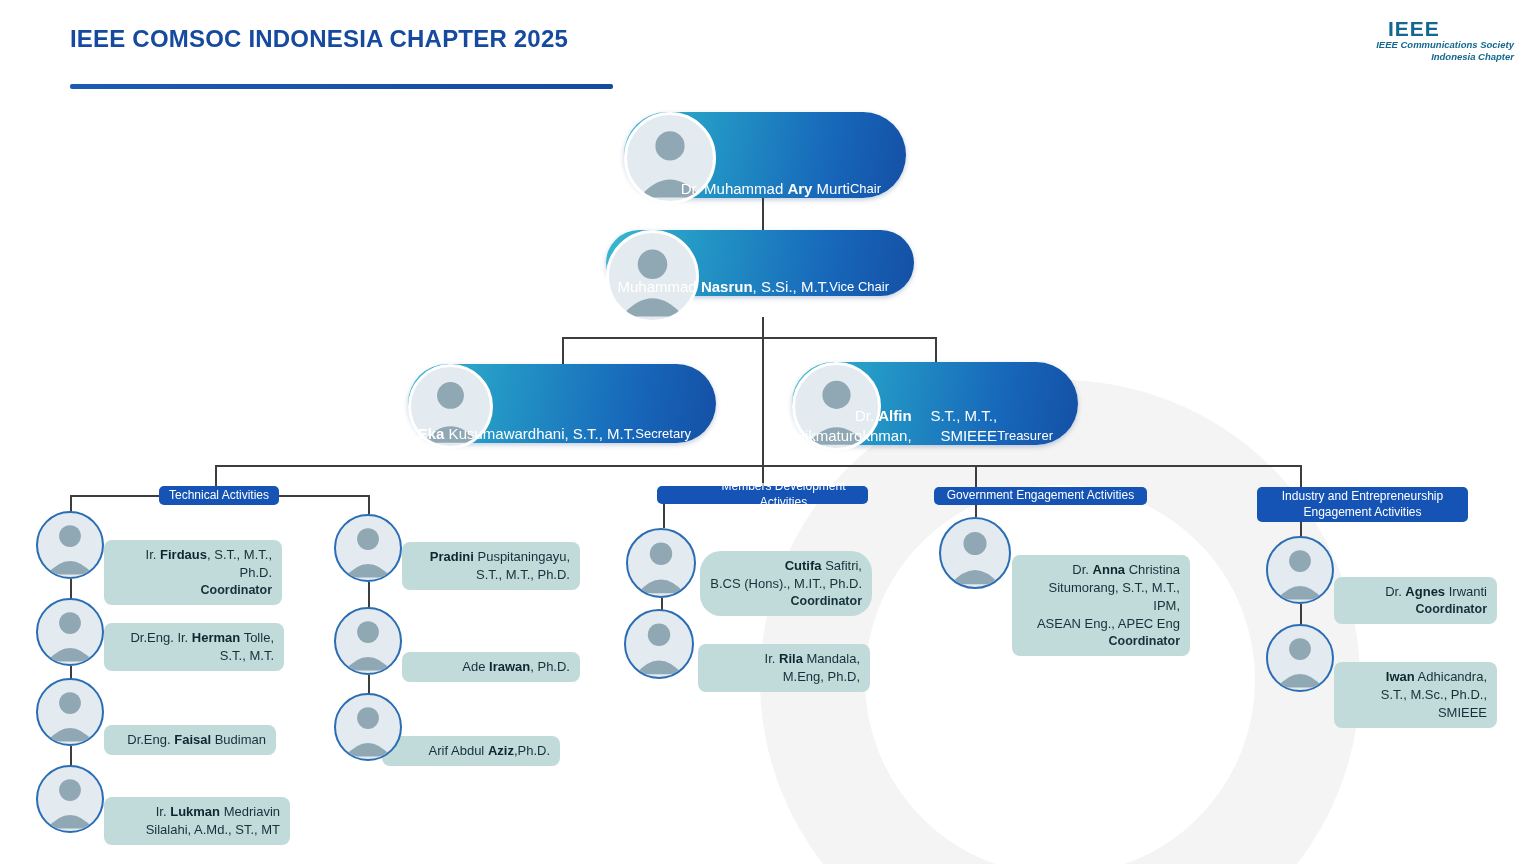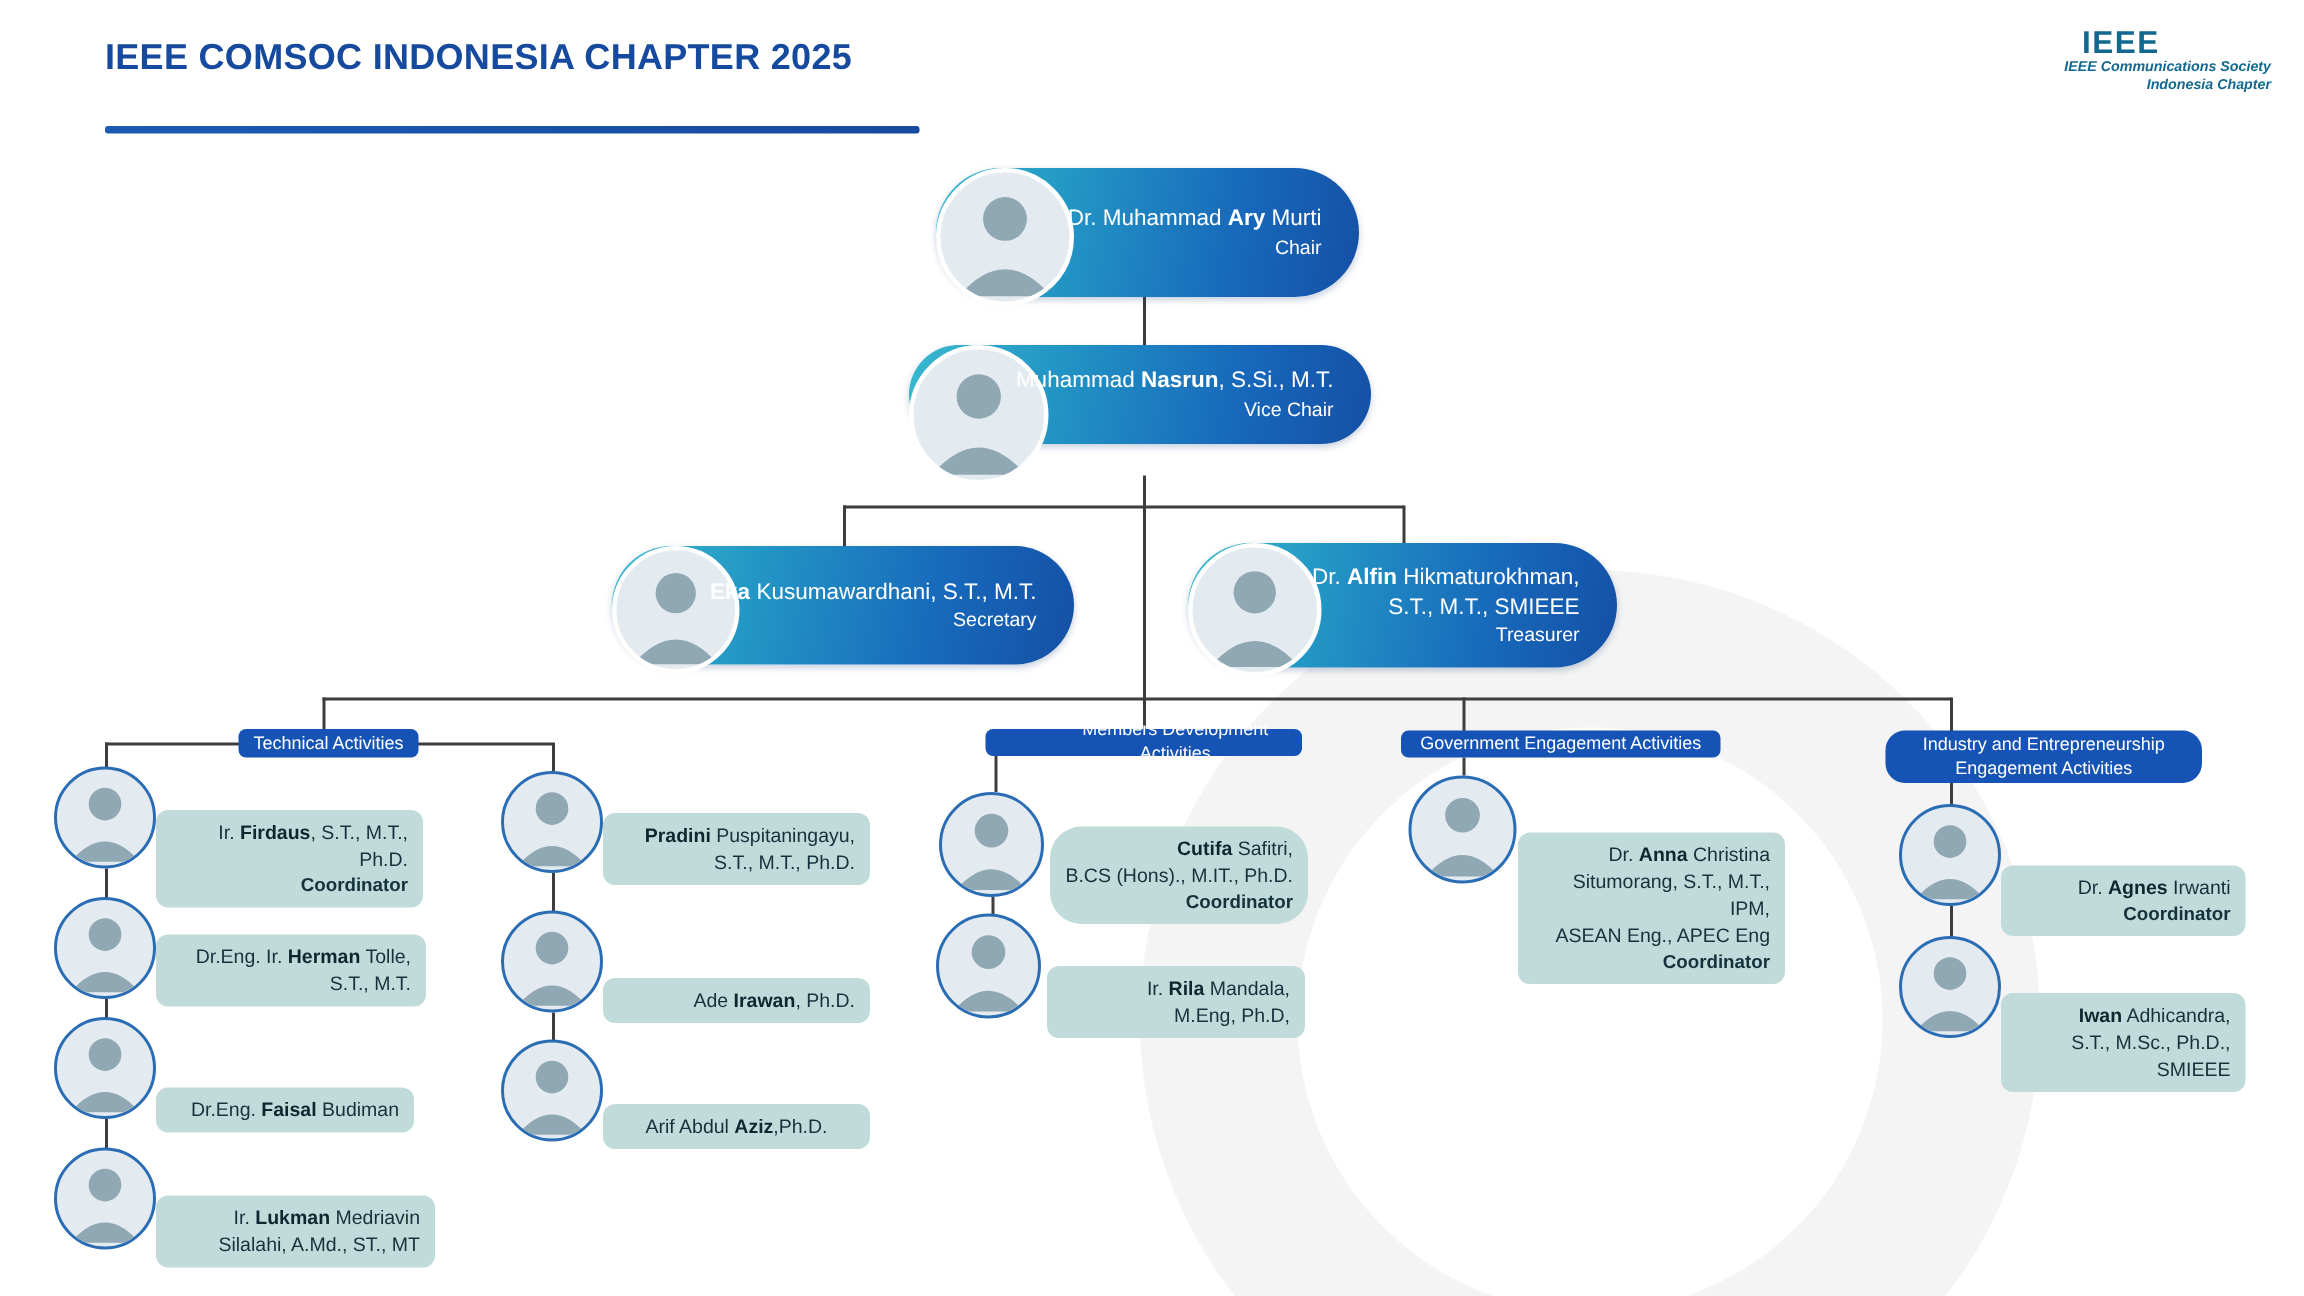--- a/index.html
+++ b/index.html
@@ -22,21 +22,21 @@
   .logo .l1{font-size:21px;font-weight:900;letter-spacing:1px;text-align:left;padding-left:52px;line-height:1;}
   .logo .l2{font-size:31px;font-weight:900;line-height:1.02;letter-spacing:.5px;position:relative;text-align:left;padding-left:10px;}
   .logo .tm{font-size:9px;vertical-align:super;font-weight:700;}
   .logo .l3,.logo .l4{font-size:9.5px;font-weight:700;font-style:italic;line-height:1.25;}
   .swoosh{position:absolute;left:-6px;top:-22px;width:78px;height:46px;}
 
   
   .pill{background:linear-gradient(100deg,#3ab8cf 0%,#2397c5 30%,#1767ba 72%,#1450a5 100%);
         border-radius:60px;z-index:3;box-shadow:0 2px 5px rgba(20,60,120,.25);}
   .pcirc{position:absolute;left:0;top:0;border-radius:50%;border:3px solid #ffffff;overflow:hidden;background:#e4ebf0;}
-  .ptext{position:absolute;right:25px;top:0;bottom:0;display:flex;flex-direction:column;justify-content:center;
+  .ptext{position:absolute;right:25px;top:0;bottom:0;display:flex;flex-direction:row;justify-content:flex-start;
          align-items:flex-end;color:#fff;text-align:right;}
   .pname{font-size:15px;line-height:1.3;}
   .prole{font-size:13px;line-height:1.3;margin-top:1px;}
 
   
   .hpill{background:#1553b4;color:#fff;border-radius:5px;display:flex;align-items:center;justify-content:center;
          text-align:center;font-size:12px;font-weight:500;line-height:1.3;padding:1px 6px;z-index:3;}
 
   
   .photo{border-radius:50%;border:2.5px solid #2a6db5;overflow:hidden;background:#e4ebf0;z-index:3;}
@@ -137,21 +137,21 @@
   <div class="ptext">
     <div class="pname"><span>Dr. </span><b>Alfin</b><span> Hikmaturokhman,</span></div>
     <div class="pname">S.T., M.T., SMIEEE</div>
     <div class="prole">Treasurer</div>
   </div>
 </div>
 
 <div class="abs hpill" style="left:159px;top:486px;width:120px;height:19px;">Technical Activities</div>
 <div class="abs hpill" style="left:657px;top:486px;width:211px;height:18px;padding-left:48px;">Members Development Activities</div>
 <div class="abs hpill" style="left:934px;top:487px;width:213px;height:18px;">Government Engagement Activities</div>
-<div class="abs hpill" style="left:1257px;top:487px;width:211px;height:35px;border-radius:13px;">Industry and Entrepreneurship Engagement Activities</div>
+<div class="abs hpill" style="left:1257px;top:487px;width:211px;height:35px;">Industry and Entrepreneurship Engagement Activities</div>
 
 <div class="abs photo" style="left:36px;top:511px;width:68px;height:68px;">
     <svg class="sil" viewBox="0 0 100 100">
       <circle cx="50" cy="36" r="17"></circle>
       <path d="M14 96q36-42 72 0z"></path>
     </svg>
   </div>
 <div class="abs mbox" style="left:104px;top:540px;width:178px;">
   <div><span>Ir. </span><b>Firdaus</b><span>, S.T., M.T., Ph.D.</span></div>
   <div class="mrole">Coordinator</div>
@@ -209,21 +209,21 @@
 <div class="abs mbox" style="left:402px;top:652px;width:178px;">
   <div><span>Ade </span><b>Irawan</b><span>, Ph.D.</span></div>
 </div>
 
 <div class="abs photo" style="left:334px;top:693px;width:68px;height:68px;">
     <svg class="sil" viewBox="0 0 100 100">
       <circle cx="50" cy="36" r="17"></circle>
       <path d="M14 96q36-42 72 0z"></path>
     </svg>
   </div>
-<div class="abs mbox" style="left:402px;top:736px;width:178px;text-align:center;">
+<div class="abs mbox" style="left:382px;top:736px;width:178px;">
   <div><span>Arif Abdul </span><b>Aziz</b><span>,Ph.D.</span></div>
 </div>
 
 <div class="abs photo" style="left:626px;top:528px;width:70px;height:70px;">
     <svg class="sil" viewBox="0 0 100 100">
       <circle cx="50" cy="36" r="17"></circle>
       <path d="M14 96q36-42 72 0z"></path>
     </svg>
   </div>
 <div class="abs mbox" style="left:700px;top:551px;width:172px;border-radius:21px;">

